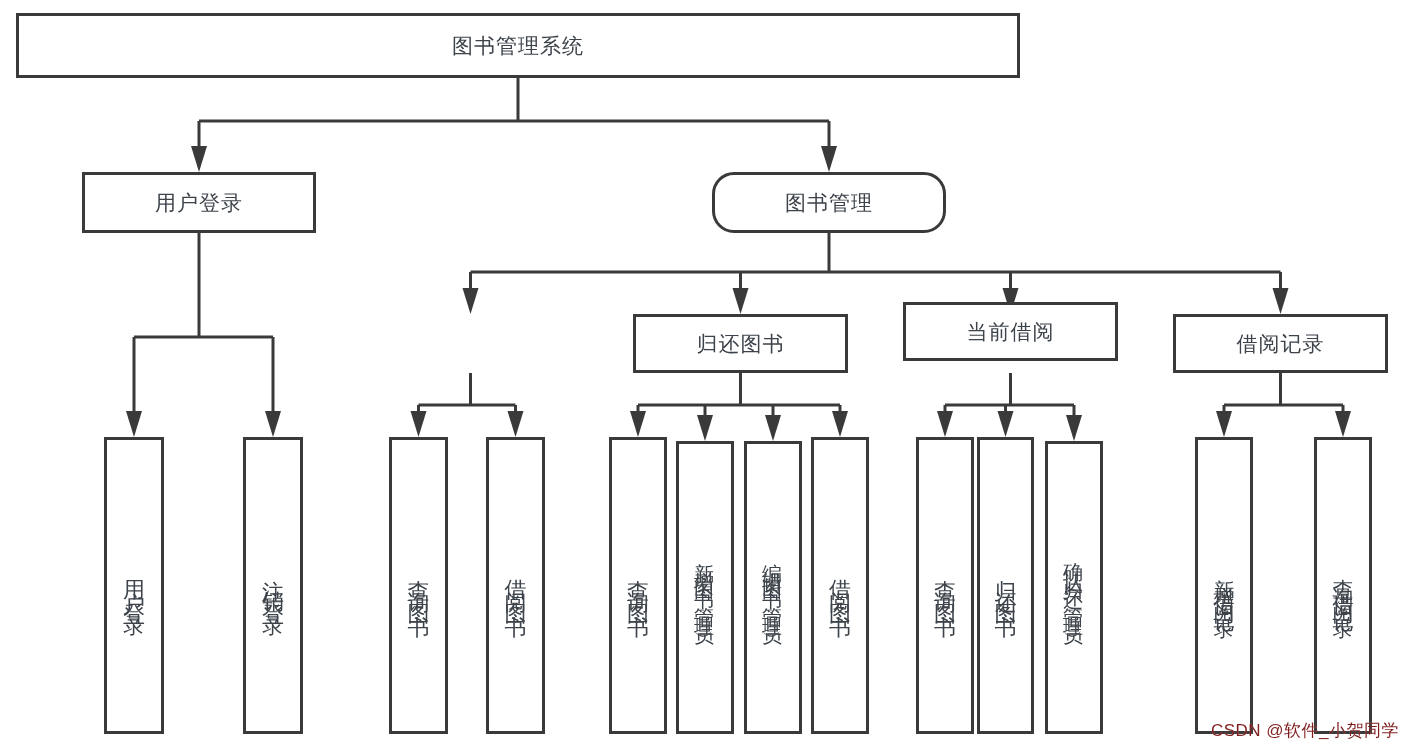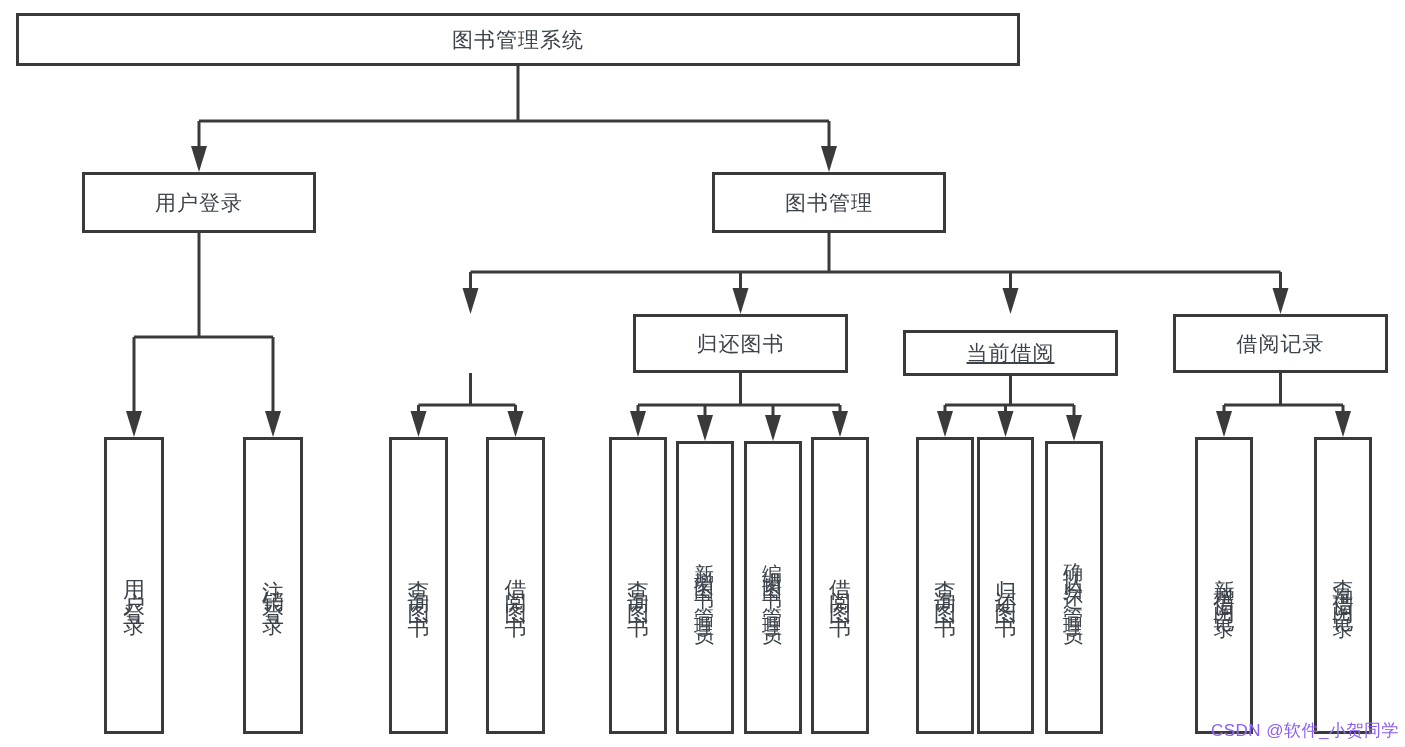--- a/index.html
+++ b/index.html
@@ -36,21 +36,21 @@
     text-orientation:mixed;
     font-size:22px;
     letter-spacing:12px;
     white-space:nowrap;
   }
   .vbox.m span{font-size:21px;letter-spacing:8px;}
   .vbox.l span{font-size:20px;letter-spacing:9px;}
   #watermark{
     position:absolute;
     right:6px;bottom:5px;
-    color:#8b5cf6;
+    color:#7f1d1d;
     font-size:17px;
     letter-spacing:0.5px;
     z-index:5;
     text-shadow:0 0 1px rgba(255,255,255,.4);
   }
 </style>
 </head>
 <body>
 
 <div id="stage">
@@ -103,35 +103,35 @@
       <line x1="1074" y1="405" x2="1074" y2="423" stroke="#3a3a3a" stroke-width="3"></line>
       <polygon points="1066,415 1082,415 1074,441" fill="#3a3a3a"></polygon>
       <line x1="1280.5" y1="373" x2="1280.5" y2="405" stroke="#3a3a3a" stroke-width="3"></line>
       <line x1="1224" y1="405" x2="1343" y2="405" stroke="#3a3a3a" stroke-width="3"></line>
       <line x1="1224" y1="405" x2="1224" y2="419" stroke="#3a3a3a" stroke-width="3"></line>
       <polygon points="1216,411 1232,411 1224,437" fill="#3a3a3a"></polygon>
       <line x1="1343" y1="405" x2="1343" y2="419" stroke="#3a3a3a" stroke-width="3"></line>
       <polygon points="1335,411 1351,411 1343,437" fill="#3a3a3a"></polygon>
     </svg>
 
-  <div class="hbox" style="left:16px;top:13px;width:1004px;height:53px;">
+  <div class="hbox" style="left:16px;top:13px;width:1004px;height:65px;">
     <span>图书管理系统</span>
   </div>
 
   <div class="hbox" style="left:82px;top:172px;width:234px;height:61px;">
     <span>用户登录</span>
   </div>
-  <div class="hbox" style="left:712px;top:172px;width:234px;height:61px;">
+  <div class="hbox" style="left:712px;top:172px;width:234px;height:61px;border-radius:22px;">
     <span>图书管理</span>
   </div>
 
   <div class="hbox" style="left:633px;top:314px;width:215px;height:59px;">
     <span>归还图书</span>
   </div>
-  <div class="hbox" style="left:903px;top:330px;width:215px;height:46px;text-decoration:underline;">
+  <div class="hbox" style="left:903px;top:302px;width:215px;height:59px;">
     <span>当前借阅</span>
   </div>
   <div class="hbox" style="left:1173px;top:314px;width:215px;height:59px;">
     <span>借阅记录</span>
   </div>
 
   <div class="vbox" style="left:104px;top:437px;width:60px;height:297px;">
     <span>用户登录</span>
   </div>
   <div class="vbox" style="left:243px;top:437px;width:60px;height:297px;">

